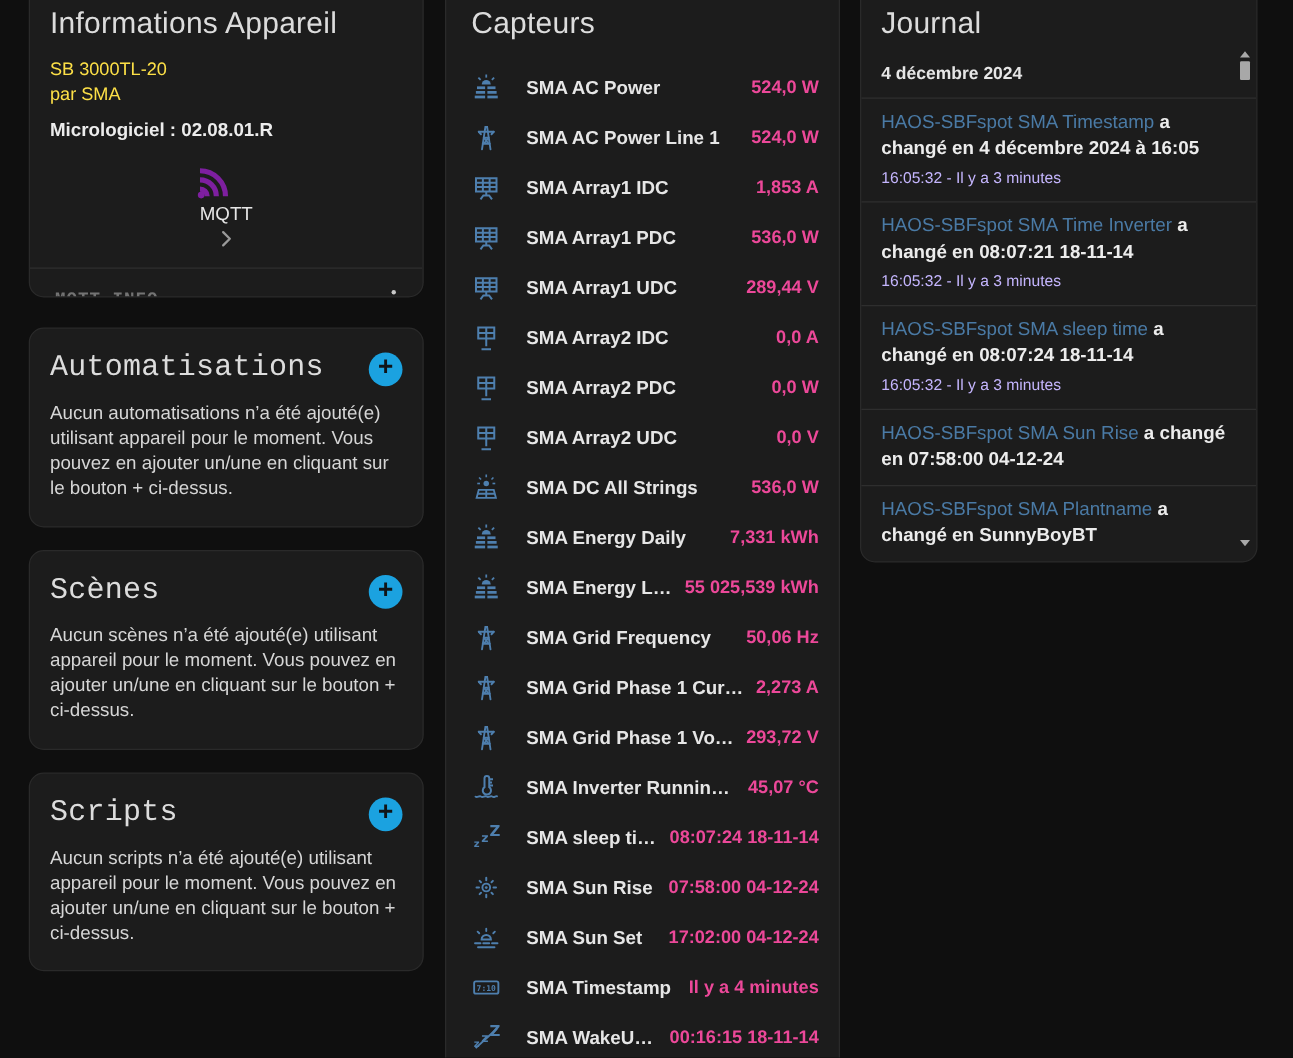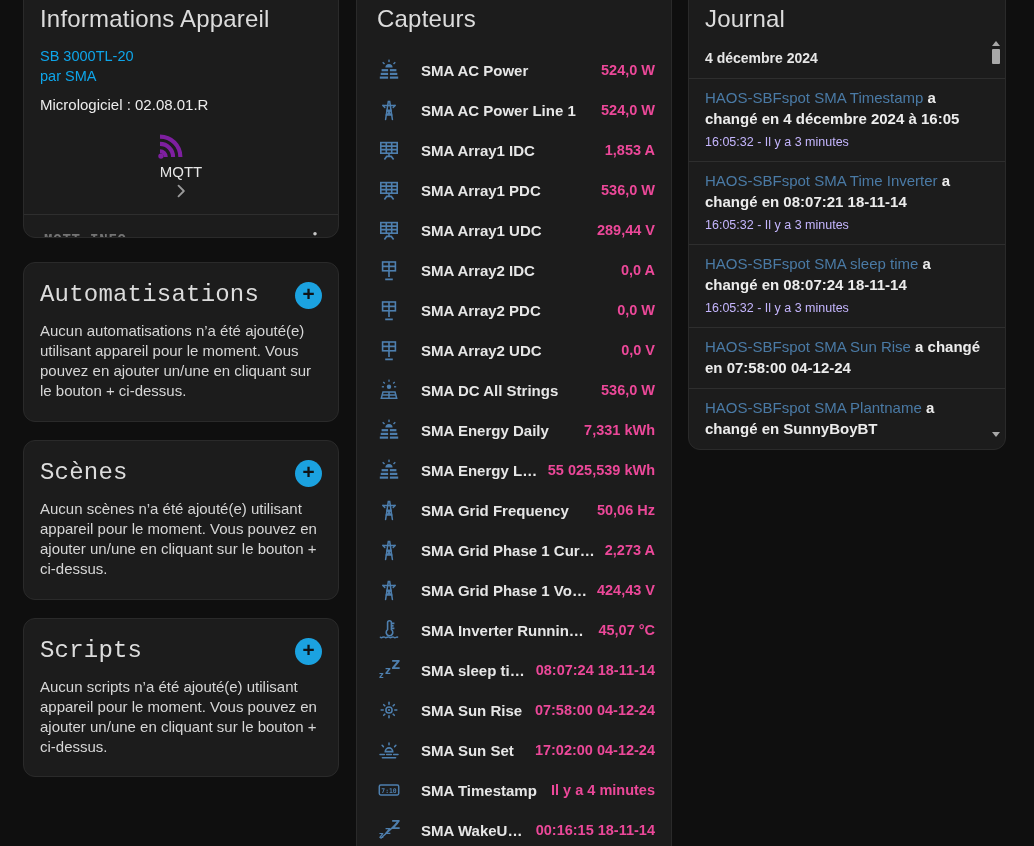--- a/index.html
+++ b/index.html
@@ -5,22 +5,22 @@
   html,body{margin:0;padding:0;background:#0f0f0f;width:1034px;height:846px;overflow:hidden;
     font-family:"Liberation Sans","DejaVu Sans",sans-serif;-webkit-font-smoothing:antialiased;}
   .page{position:relative;width:1034px;height:697px;}
   .card{position:absolute;background:#1c1c1c;border:1px solid #2a2a2a;border-radius:12px;
     box-sizing:border-box;color:#e3e3e3;overflow:hidden;}
   .card-title{font-size:24px;font-weight:400;color:#dcdcdc;letter-spacing:.2px;line-height:28px;}
 
   
   .card-info{left:23px;top:-12px;width:316px;height:250px;}
   .info-pad{padding:16px 16px 0 16px;}
-  .info-model{font-size:14.5px;color:#0ea5e9;line-height:20px;margin-top:13px;}
-  .info-fw{font-size:15px;font-weight:400;color:#ececec;margin-top:10px;}
+  .info-model{font-size:14.5px;color:#fde047;line-height:20px;margin-top:13px;}
+  .info-fw{font-size:15px;font-weight:700;color:#ececec;margin-top:10px;}
   .mqtt-row{display:flex;align-items:center;padding:12px 16px;margin-top:6px;cursor:pointer;flex-direction:column;}
   .mqtt-icon{width:32px;height:32px;margin-right:22px;flex:none;}
   .mqtt-label{font-size:15px;font-weight:500;color:#e6e6e6;flex:1;}
   .chev{width:22px;height:22px;color:#9a9a9a;flex:none;}
   .info-footer{border-top:1px solid #2e2e2e;display:flex;align-items:center;
     padding:14px 12px 14px 20px;}
   .text-btn{font-size:14px;font-weight:700;letter-spacing:.8px;color:#737373;flex:1;cursor:pointer;font-family:Liberation Mono, monospace;}
   .dots{width:22px;height:22px;color:#c8c8c8;cursor:pointer;}
 
   .empty-card .hd{display:flex;align-items:flex-end;justify-content:space-between;
@@ -356,21 +356,21 @@
           <span class="s-name">SMA Grid Phase 1 Current</span>
           <span class="s-value">2,273 A</span>
         </div>
         <div class="s-row">
           <span class="s-icon">
               <svg>
                 <use href="#i-transmission-tower"></use>
               </svg>
             </span>
           <span class="s-name">SMA Grid Phase 1 Voltage</span>
-          <span class="s-value">424,43 V</span>
+          <span class="s-value">293,72 V</span>
         </div>
         <div class="s-row">
           <span class="s-icon">
               <svg>
                 <use href="#i-thermometer-water"></use>
               </svg>
             </span>
           <span class="s-name">SMA Inverter Running Te…</span>
           <span class="s-value">45,07 °C</span>
         </div>

